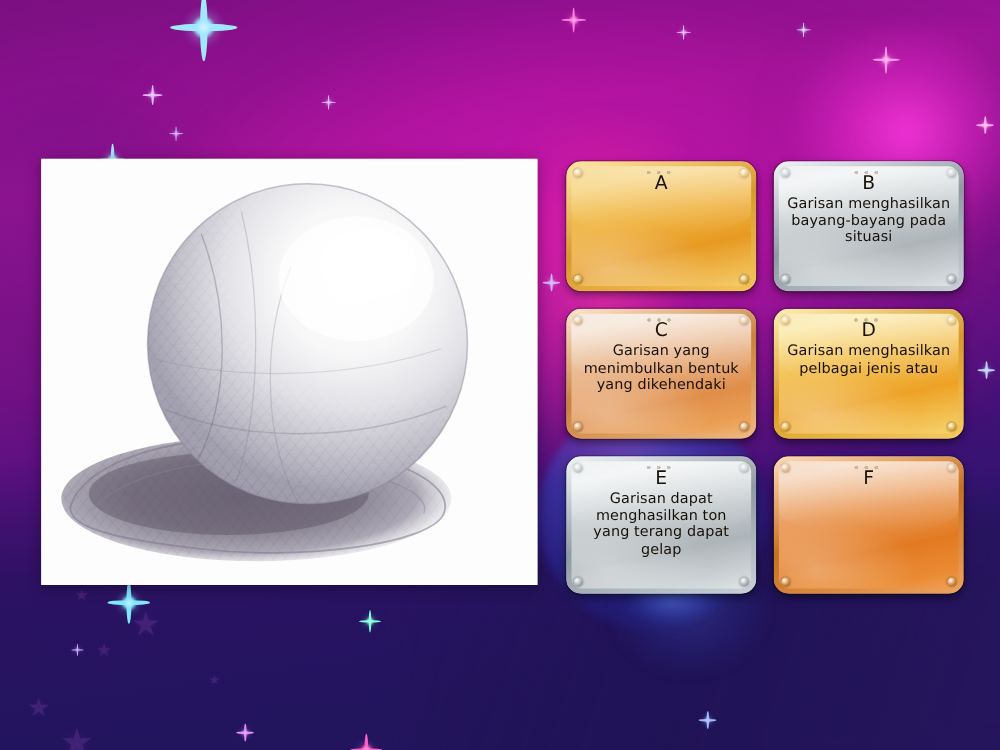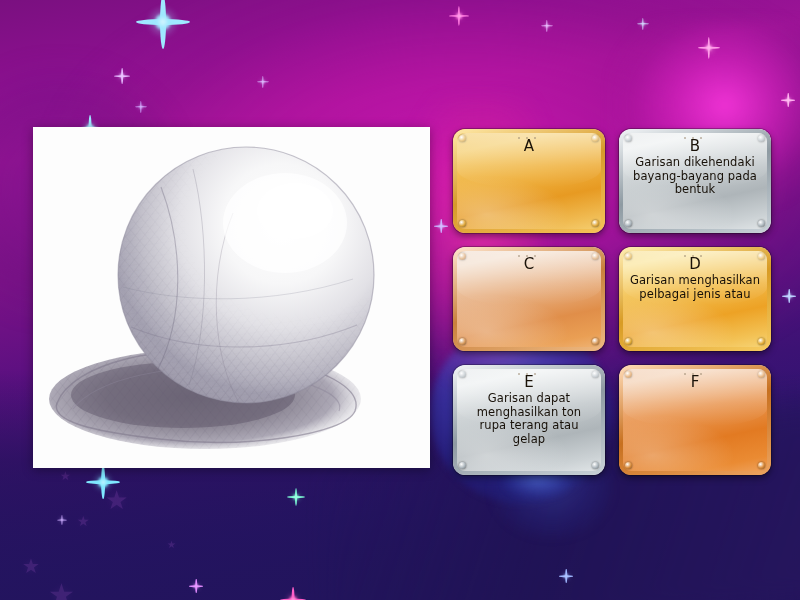--- a/index.html
+++ b/index.html
@@ -452,47 +452,48 @@
         <span class="notch"></span>
         <div class="card-letter">A</div>
       </div>
       <div class="card silver">
         <span class="rivet tl"></span>
         <span class="rivet tr"></span>
         <span class="rivet bl"></span>
         <span class="rivet br"></span>
         <span class="notch"></span>
         <div class="card-letter">B</div>
-        <div class="card-text">Garisan dikehendaki bayang-bayang pada bentuk</div>
+        <div class="card-text">Garisan menghasilkan bayang-bayang pada situasi</div>
       </div>
       <div class="card peach">
         <span class="rivet tl"></span>
         <span class="rivet tr"></span>
         <span class="rivet bl"></span>
         <span class="rivet br"></span>
         <span class="notch"></span>
         <div class="card-letter">C</div>
+        <div class="card-text">Garisan yang menimbulkan bentuk yang dikehendaki</div>
       </div>
       <div class="card amber">
         <span class="rivet tl"></span>
         <span class="rivet tr"></span>
         <span class="rivet bl"></span>
         <span class="rivet br"></span>
         <span class="notch"></span>
         <div class="card-letter">D</div>
         <div class="card-text">Garisan menghasilkan pelbagai jenis atau</div>
       </div>
       <div class="card silver">
         <span class="rivet tl"></span>
         <span class="rivet tr"></span>
         <span class="rivet bl"></span>
         <span class="rivet br"></span>
         <span class="notch"></span>
         <div class="card-letter">E</div>
-        <div class="card-text">Garisan dapat menghasilkan ton rupa terang atau gelap</div>
+        <div class="card-text">Garisan dapat menghasilkan ton yang terang dapat gelap</div>
       </div>
       <div class="card orange">
         <span class="rivet tl"></span>
         <span class="rivet tr"></span>
         <span class="rivet bl"></span>
         <span class="rivet br"></span>
         <span class="notch"></span>
         <div class="card-letter">F</div>
       </div>
     </div>

